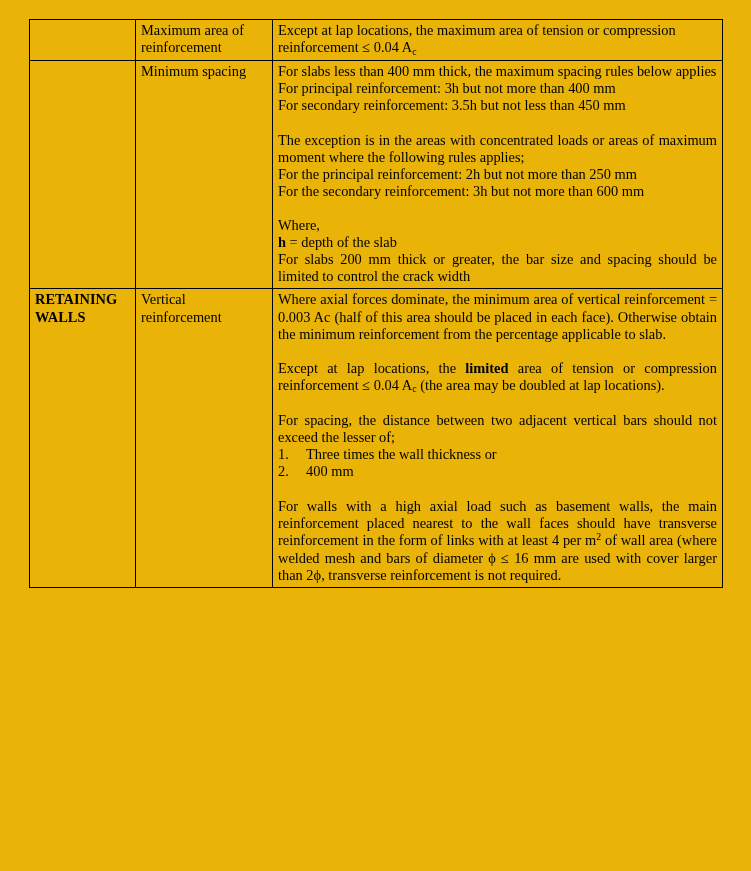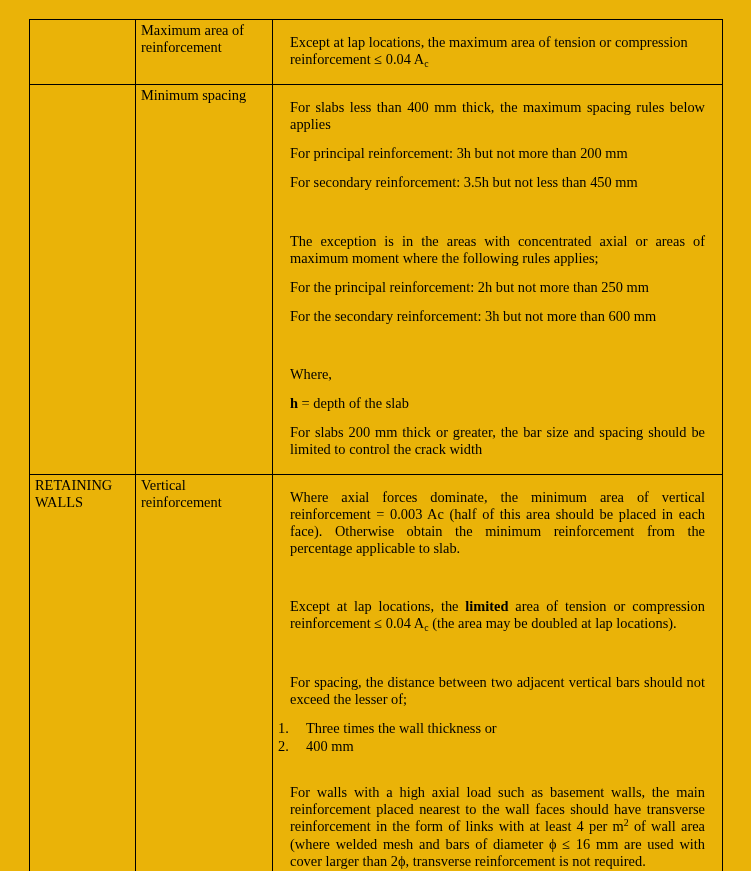--- a/index.html
+++ b/index.html
@@ -39,35 +39,35 @@
     border: 1px solid #000000;
     vertical-align: top;
     padding: 2px 5px 3px 5px;
   }
 
   col.c-category { width: 106px; }
   col.c-item     { width: 137px; }
   col.c-detail   { width: 450px; }
 
   td.category {
-    font-weight: normal;
+    font-weight: bold;
     padding-left: 6px;
   }
 
   td.item {
     padding-left: 6px;
   }
 
   td.detail {
     padding-left: 7px;
     padding-right: 6px;
   }
 
   p.para {
-    margin: 12px;
+    margin: 0;
   }
   p.para.justify {
     text-align: justify;
     text-align-last: left;
   }
 
   .spacer {
     height: 17.1px;
   }
 
@@ -118,24 +118,24 @@
           <td class="item">Maximum area of reinforcement</td>
           <td class="detail">
             <p class="para">Except at lap locations, the maximum area of tension or compression reinforcement ≤ 0.04 A<sub>c</sub></p>
           </td>
         </tr>
         <tr>
           <td class="category"></td>
           <td class="item">Minimum spacing</td>
           <td class="detail">
             <p class="para justify">For slabs less than 400 mm thick, the maximum spacing rules below applies</p>
-            <p class="para">For principal reinforcement: 3h but not more than 200 mm</p>
+            <p class="para">For principal reinforcement: 3h but not more than 400 mm</p>
             <p class="para">For secondary reinforcement: 3.5h but not less than 450 mm</p>
             <div class="spacer"></div>
-            <p class="para justify">The exception is in the areas with concentrated axial or areas of maximum moment where the following rules applies;</p>
+            <p class="para justify">The exception is in the areas with concentrated loads or areas of maximum moment where the following rules applies;</p>
             <p class="para">For the principal reinforcement: 2h but not more than 250 mm</p>
             <p class="para">For the secondary reinforcement: 3h but not more than 600 mm</p>
             <div class="spacer"></div>
             <p class="para">Where,</p>
             <p class="para"><b class="strong">h</b> = depth of the slab</p>
             <p class="para justify">For slabs 200 mm thick or greater, the bar size and spacing should be limited to control the crack width</p>
           </td>
         </tr>
         <tr>
           <td class="category">RETAINING WALLS</td>

